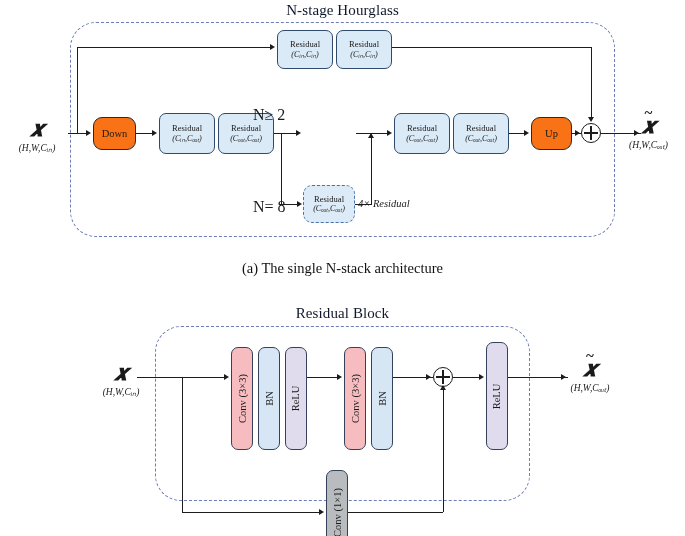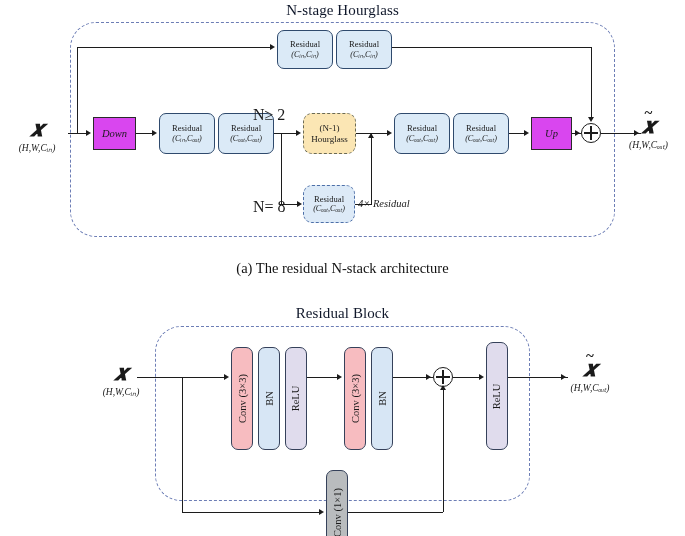--- a/index.html
+++ b/index.html
@@ -51,21 +51,21 @@
     flex-direction:column;
     align-items:center;
     justify-content:center;
     text-align:center;
     line-height:1.12;
     background:#ffffff;
   }
   .node .l1{font-size:8.6px;}
   .node .l2{font-size:8.2px;font-style:italic;}
   .node.blue{background:#dbeaf7;border-color:#2f4a6d;}
-  .node.pink{background:#d946ef;border-color:#2a2a2a;border-width:1.1px;border-radius:0;font-style:italic;}
+  .node.pink{background:#f97316;border-color:#2a2a2a;border-width:1.1px;border-radius:9px;}
   .node.yellow{background:#fbe6b4;border:1.5px dashed #6a6a55;border-radius:9px;}
   .node.bluedash{background:#ddeaf7;border:1.4px dashed #4d6fa8;border-radius:9px;}
   .node.big{font-size:10.5px;}
 
   
   .vnode{
     position:absolute;
     box-sizing:border-box;
     border:1px solid #35415a;
     border-radius:7px;
@@ -192,24 +192,20 @@
     <span class="l2">(Cₒᵤₜ,Cₒᵤₜ)</span>
   </div>
 
   <div class="ln hln" style="left:274px;top:133px;width:7px;"></div>
   <div class="ln vln" style="left:280.5px;top:133px;height:72px;"></div>
 
   <div class="smalllbl" style="left:253px;top:106px;">N≥ 2</div>
   <div class="ln hln" style="left:280px;top:133px;width:18px;"></div>
   <div class="arrow" style="left:296px;top:129.6px;"></div>
 
-  <div class="node yellow" style="left:303px;top:113px;width:53px;height:41px;">
-    <span class="l1" style="font-size:9px;">(N-1)</span>
-    <span class="l1" style="font-size:9px;">Hourglass</span>
-  </div>
 
   <div class="ln hln" style="left:280px;top:204px;width:19px;"></div>
   <div class="arrow" style="left:297px;top:200.6px;"></div>
   <div class="smalllbl" style="left:253px;top:198px;">N= 8</div>
 
   <div class="node bluedash" style="left:303px;top:185px;width:52px;height:38px;">
     <span class="l1">Residual</span>
     <span class="l2">(Cₒᵤₜ,Cₒᵤₜ)</span>
   </div>
 
@@ -246,21 +242,21 @@
   <div class="arrow" style="left:634px;top:129.6px;"></div>
 
   <div class="tensor" style="left:612px;top:115px;width:73px;">
     <span class="sym" style="position:relative;">
       <span style="position:absolute;left:50%;top:-9px;transform:translateX(-50%);font-size:15px;font-style:normal;">~</span>
       <span>𝒙</span>
     </span>
     <span class="dims">(H,W,Cₒᵤₜ)</span>
   </div>
 
-  <div class="caption" style="top:260px;">(a) The residual N-stack architecture</div>
+  <div class="caption" style="top:260px;">(a) The single N-stack architecture</div>
 </div>
 
 <div class="fig" id="fig-b">
 
   <div class="title" style="top:15px;">Residual Block</div>
 
   <div class="dashbox" style="left:155px;top:36px;width:375px;height:175px;"></div>
 
   <div class="tensor" style="left:85px;top:72px;width:72px;">
     <span class="sym">𝒙</span>

